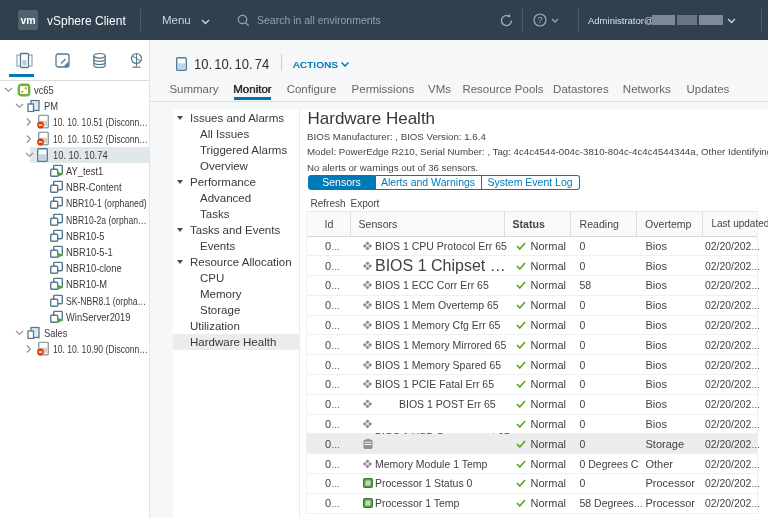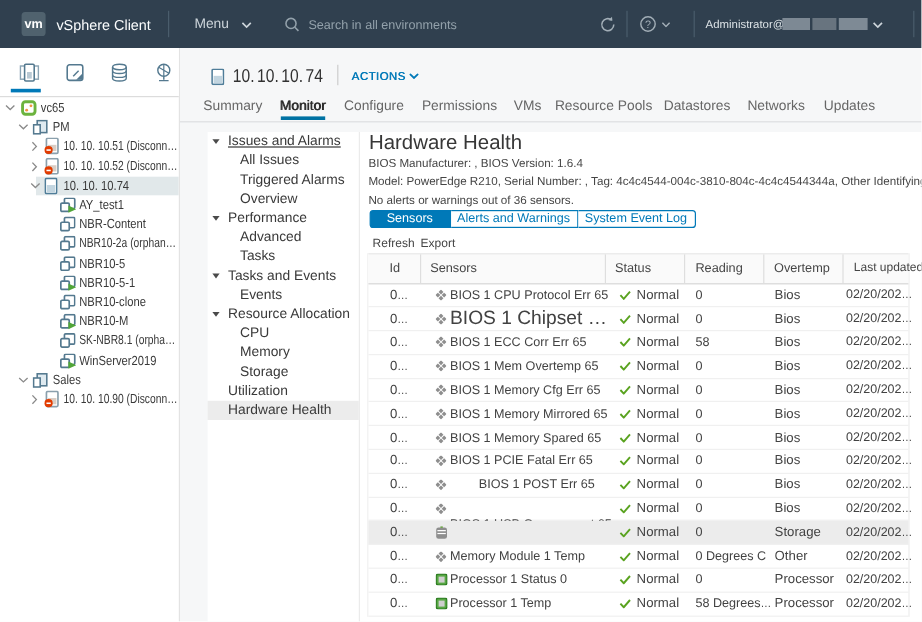--- a/index.html
+++ b/index.html
@@ -208,20 +208,27 @@
             <rect x="3.7" y="0.7" width="8.6" height="8.6" rx="1" stroke="#54798f" stroke-width="1.4" fill="#fff"></rect>
             <rect x="0.7" y="4.7" width="7" height="7" rx="1" stroke="#54798f" stroke-width="1.4" fill="#fff"></rect>
           </svg>
           <span class="lbl" style="left:66px; transform:translateY(-50%) scaleX(0.85); transform-origin:0 50%; width:96px;">NBR-Content</span>
         </div>
         <div class="trow">
           <svg class="tic" width="13" height="13" viewBox="0 0 13 13" style="left:50px">
             <rect x="3.7" y="0.7" width="8.6" height="8.6" rx="1" stroke="#54798f" stroke-width="1.4" fill="#fff"></rect>
             <rect x="0.7" y="4.7" width="7" height="7" rx="1" stroke="#54798f" stroke-width="1.4" fill="#fff"></rect>
           </svg>
+          <span class="lbl" style="left:66px; transform:translateY(-50%) scaleX(0.79); transform-origin:0 50%; width:104px;">NBR10-1 (orphaned)</span>
+        </div>
+        <div class="trow">
+          <svg class="tic" width="13" height="13" viewBox="0 0 13 13" style="left:50px">
+            <rect x="3.7" y="0.7" width="8.6" height="8.6" rx="1" stroke="#54798f" stroke-width="1.4" fill="#fff"></rect>
+            <rect x="0.7" y="4.7" width="7" height="7" rx="1" stroke="#54798f" stroke-width="1.4" fill="#fff"></rect>
+          </svg>
           <span class="lbl" style="left:66px; transform:translateY(-50%) scaleX(0.78); transform-origin:0 50%; width:105px;">NBR10-2a (orphane…</span>
         </div>
         <div class="trow">
           <svg class="tic" width="13" height="13" viewBox="0 0 13 13" style="left:50px">
             <rect x="3.7" y="0.7" width="8.6" height="8.6" rx="1" stroke="#54798f" stroke-width="1.4" fill="#fff"></rect>
             <rect x="0.7" y="4.7" width="7" height="7" rx="1" stroke="#54798f" stroke-width="1.4" fill="#fff"></rect>
           </svg>
           <span class="lbl" style="left:66px; transform:translateY(-50%) scaleX(0.85); transform-origin:0 50%; width:96px;">NBR10-5</span>
         </div>
         <div class="trow">
@@ -308,21 +315,21 @@
       <span class="tab" style="left:353px;">Resource Pools</span>
       <span class="tab" style="left:430.9px;">Datastores</span>
       <span class="tab" style="left:496.8px;">Networks</span>
       <span class="tab" style="left:557.9px;">Updates</span>
     </div>
     <div id="tabul"></div>
     <div id="tabline"></div>
     <div id="navcard">
         <div class="nitem">
           <span class="ncar"></span>
-          <span class="t" style="left:17.5px;text-decoration:underline;">Issues and Alarms</span>
+          <span class="t" style="left:17.5px;">Issues and Alarms</span>
         </div>
         <div class="nitem">
           <span class="t" style="left:27.5px;">All Issues</span>
         </div>
         <div class="nitem">
           <span class="t" style="left:27.5px;">Triggered Alarms</span>
         </div>
         <div class="nitem">
           <span class="t" style="left:27.5px;">Overview</span>
         </div>
@@ -372,21 +379,21 @@
         <div class="btn sel" style="width:68px; border-radius:3px 0 0 3px;">Sensors</div>
         <div class="btn" style="width:106px; border-left:none;">Alerts and Warnings</div>
         <div class="btn" style="width:98px; border-left:none; border-radius:0 3px 3px 0;">System Event Log</div>
       </div>
       <div id="refresh">Refresh</div>
       <div id="export">Export</div>
       <div id="tbl">
         <div id="thead">
           <span class="th" style="left:0; width:44.5px; padding-left:18px;">Id</span>
           <span class="th" style="left:44.5px; width:154px; padding-left:7.5px;">Sensors</span>
-          <span class="th" style="left:198.5px; width:66px; padding-left:7.5px;">Status</span>
+          <span class="th" style="left:198.5px; width:66px; padding-left:7.5px;font-weight:bold;">Status</span>
           <span class="th" style="left:264.5px; width:66px; padding-left:8.5px;">Reading</span>
           <span class="th" style="left:330.5px; width:66px; padding-left:8px;">Overtemp</span>
           <span class="th" style="left:396.5px; width:53.5px; padding-left:8.5px; font-size:10px;">Last updated</span>
         </div>
         <div id="rows">
             <div class="trr">
               <span class="cell" style="left:18.5px;">0<span class="dots">…</span></span>
               <svg class="cell" style="left:56.5px;" width="9" height="9" viewBox="0 0 10 10">
                 <g transform="rotate(45 5 5)">
                   <rect x="1.3" y="1.3" width="3.2" height="3.2" fill="#8e8e8e"></rect>

